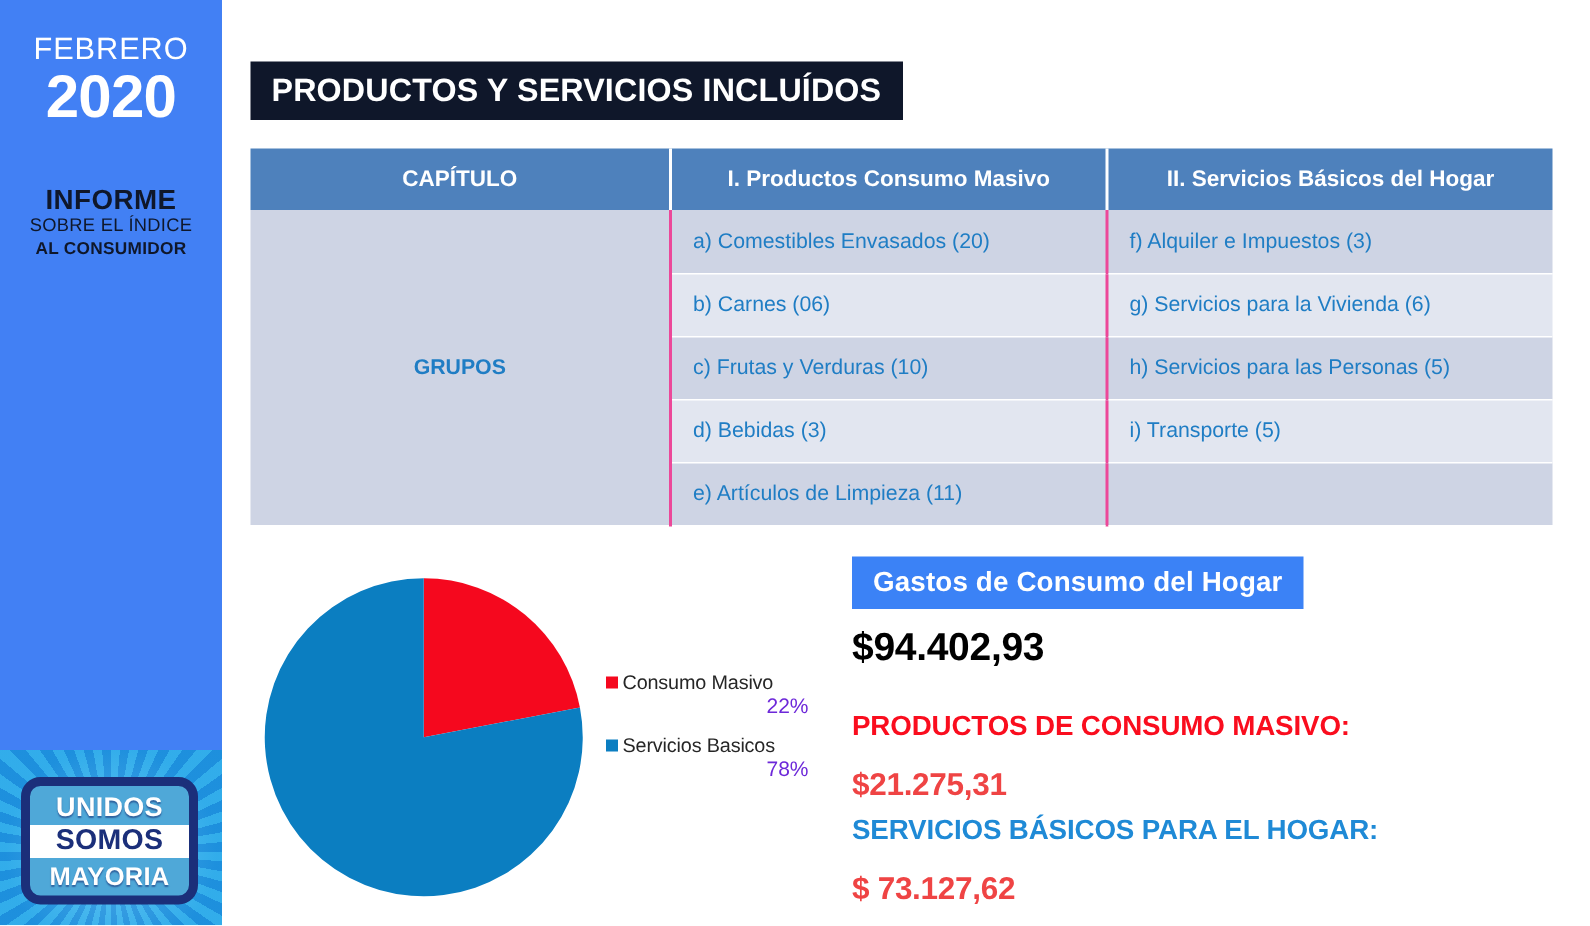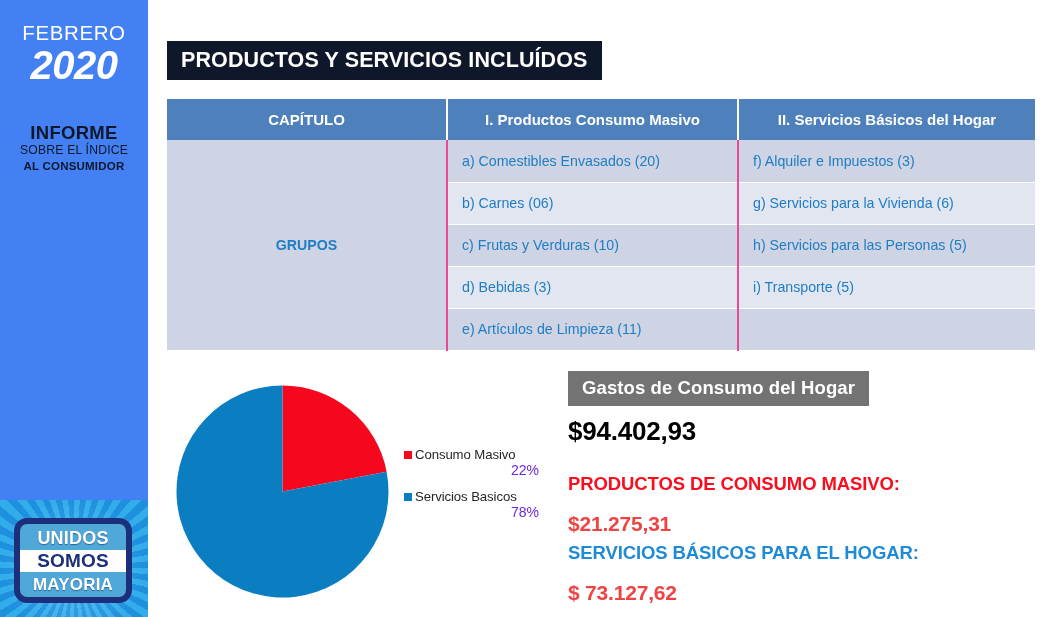--- a/index.html
+++ b/index.html
@@ -41,21 +41,20 @@
     letter-spacing: 0.6px;
     line-height: 1.05;
     font-weight: 400;
   }
   .year {
     font-size: 40px;
     font-weight: 700;
     line-height: 1.0;
     letter-spacing: -0.5px;
     margin-top: 1px;
-    font-style: italic;
   }
   #informe-block {
     position: absolute;
     left: 0;
     top: 122px;
     width: 148px;
     text-align: center;
     color: #0f172a;
   }
   .inf-1 {
@@ -265,21 +264,21 @@
 
   
   #figs {
     position: absolute;
     left: 568px;
     top: 371px;
     width: 430px;
   }
   #fig-banner {
     display: inline-block;
-    background: #737373;
+    background: #3b82f6;
     color: #ffffff;
     font-size: 18.5px;
     font-weight: 700;
     padding: 6px 14px 7px 14px;
     letter-spacing: 0.1px;
     white-space: nowrap;
   }
   #fig-total {
     color: #000000;
     font-size: 26px;

